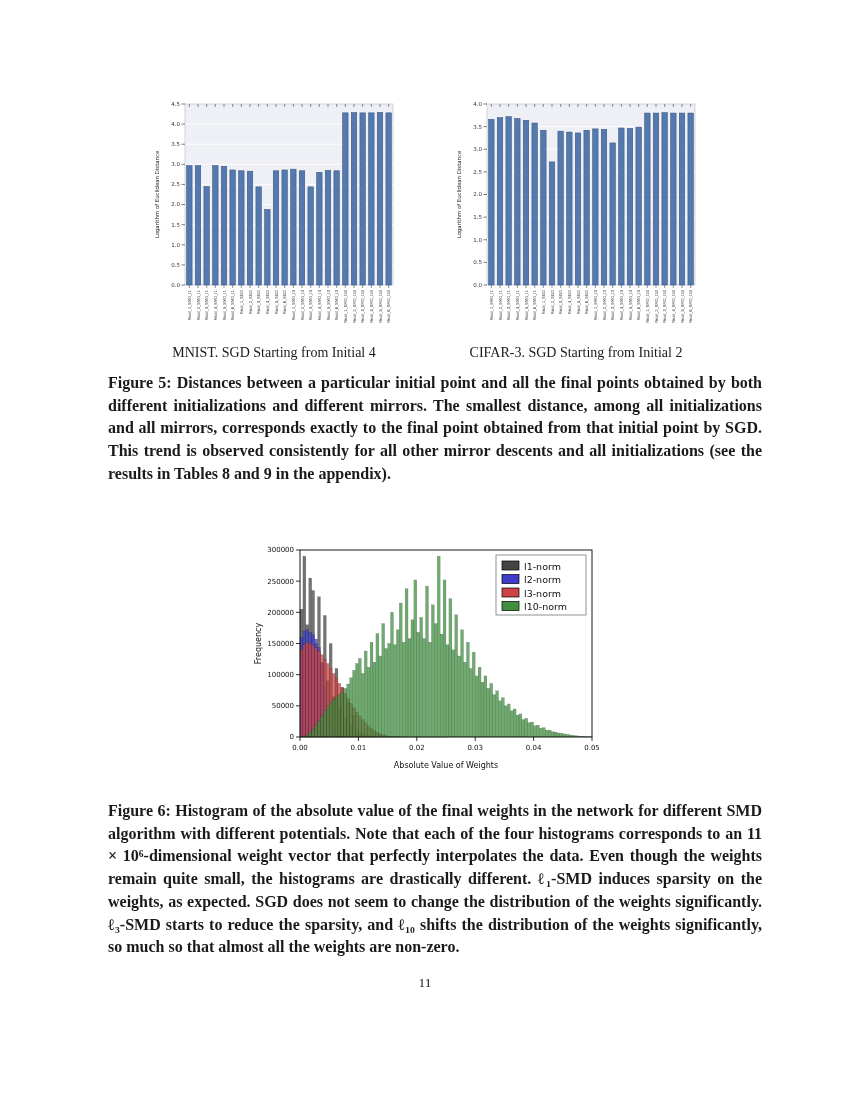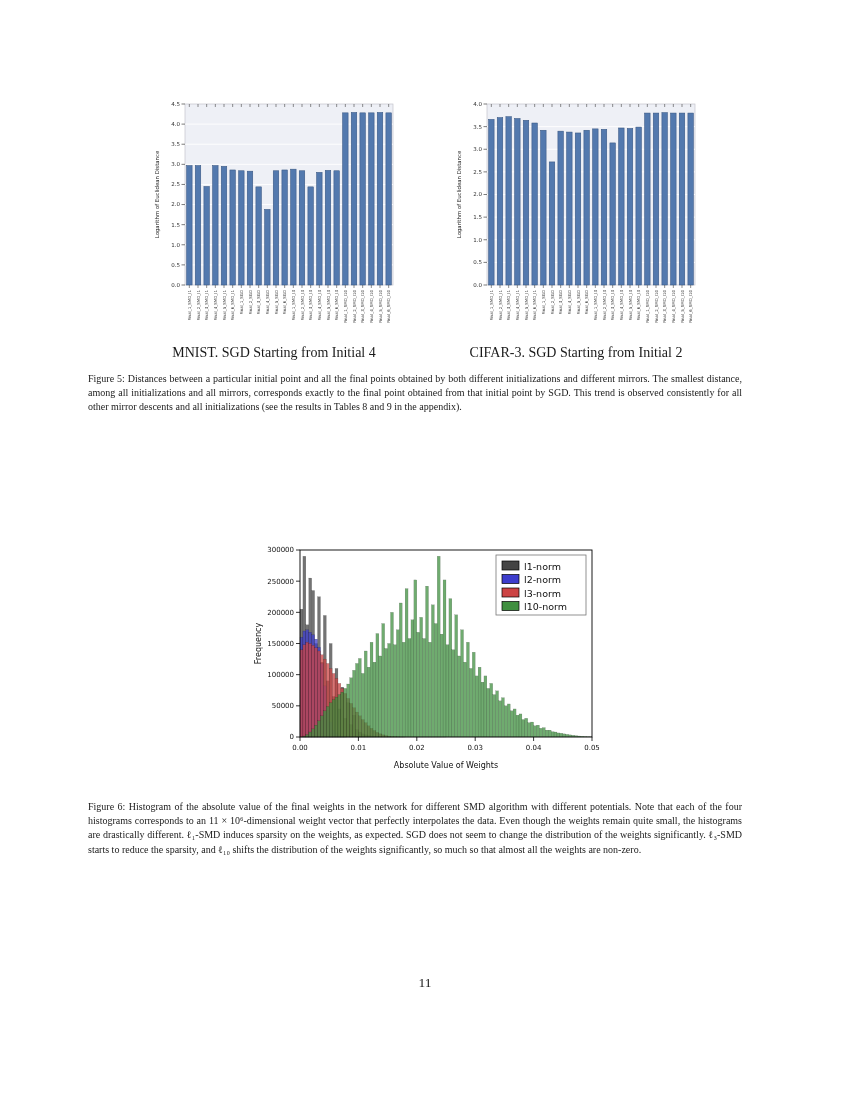--- a/index.html
+++ b/index.html
@@ -6,22 +6,22 @@
   .page {
     position:relative; width:850px; height:1100px; margin:0 auto;
     background:#ffffff; overflow:hidden;
     font-family:"Liberation Serif","DejaVu Serif",serif; color:#1a1a1a;
   }
   .fig5-row { position:absolute; top:95px; left:0; width:100%;
     display:flex; justify-content:center; gap:52px; }
   .subfig { margin:0; display:flex; flex-direction:column; align-items:center; }
   .subfig figcaption { margin-top:10px; font-size:14px; white-space:nowrap; }
   .chart-box { width:250px; height:240px; }
-  .caption { position:absolute; left:88px; width:654px; margin:0;
-    font-size:10px; line-height:1.42; text-align:justify; }
+  .caption { position:absolute; left:108px; width:654px; margin:0;
+    font-size:16px; line-height:1.42; text-align:justify;font-weight:bold; }
   #cap5 { top:372px; }
   #cap6 { top:800px; }
   .hist-wrap { position:absolute; top:543px; left:0; width:100%;
     display:flex; justify-content:center; }
   .hist-box { width:350px; height:228px; }
   .pagenum { position:absolute; top:975px; left:0; width:100%;
     text-align:center; font-size:13.5px; }
   svg text { font-family:"DejaVu Sans","Liberation Sans",sans-serif; }
 </style>
 </head>

